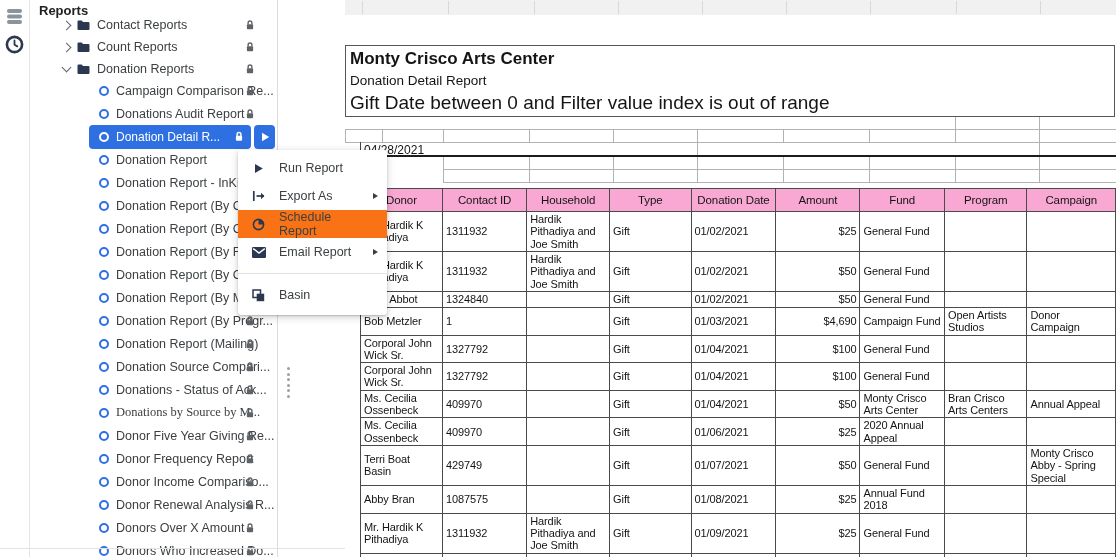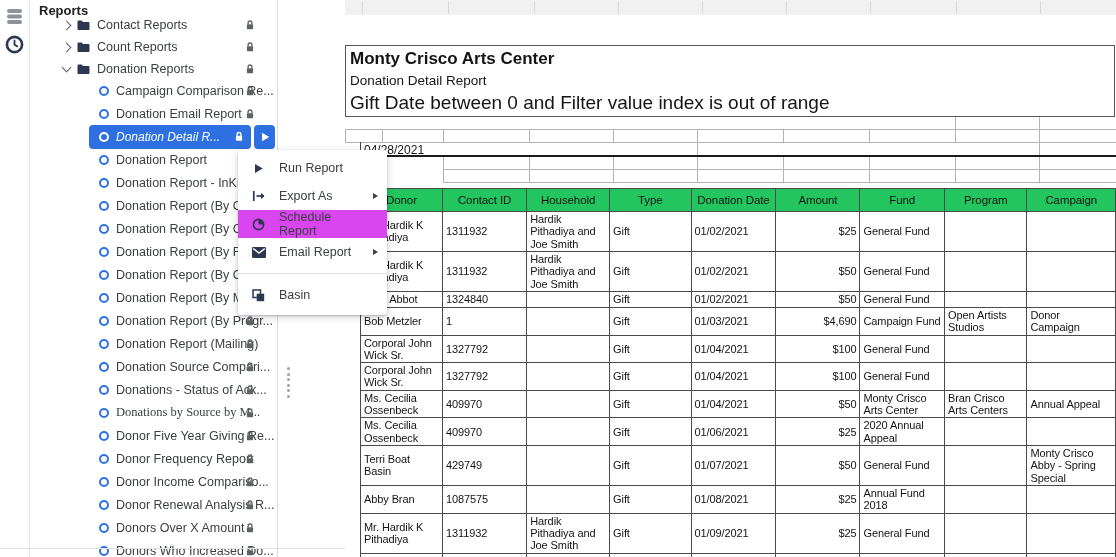--- a/index.html
+++ b/index.html
@@ -14,48 +14,48 @@
   .trow{position:absolute;left:0;width:247px;display:flex;align-items:center;white-space:nowrap;font-size:12.5px;color:#3c4043;cursor:pointer;}
   .trow .lbl{overflow:hidden;}
   .chev{width:6px;height:6px;border-right:1.6px solid #5f6368;border-bottom:1.6px solid #5f6368;display:inline-block;flex:none;}
   .chev.r{transform:rotate(-45deg);margin:0 7px 0 32px;}
   .chev.d{transform:rotate(45deg);margin:-3px 7px 0 32px;}
   .fico{flex:none;margin-right:7px;display:flex;}
   .bullet{flex:none;width:6px;height:6px;border:2.4px solid #2e70e2;border-radius:50%;background:#fff;margin:0 7px 0 68px;}
   .lockabs{position:absolute;left:214px;top:50%;transform:translateY(-50%);display:flex;}
   .pill{display:flex;align-items:center;background:#2e70e2;color:#fff;border-radius:4px;height:24px;padding:0 7px;margin-left:58px;}
   .pill .bullet{border-color:#fff;background:transparent;margin:0 7px 0 3px;}
-  .pill .lbl{font-size:12px;margin-right:14px;font-style:italic;}
+  .pill .lbl{font-size:12px;margin-right:14px;}
   .abtn{flex:none;width:21px;height:24px;margin-left:3px;background:#2e70e2;border-radius:4px;display:flex;align-items:center;justify-content:center;cursor:pointer;}
   .bline{position:absolute;left:0;top:548px;width:345px;height:1px;background:#e2e2e2;}
   
   .drag{position:absolute;left:285px;top:367px;width:6px;display:flex;flex-direction:column;gap:2.5px;align-items:center;cursor:col-resize;}
   .drag i{width:3px;height:3px;border-radius:50%;background:#9aa0a6;}
   
   .report{position:absolute;left:345px;top:0;width:771px;height:557px;overflow:hidden;background:#fff;color:#141414;}
   .strip{position:absolute;left:0;top:0;width:771px;height:15px;background:#f1f1f1;}
   .strip i{position:absolute;top:1px;width:1px;height:13px;background:#d8d8d8;}
   .box{position:absolute;left:0;width:770px;border:1px solid #575757;box-sizing:border-box;background:#fff;}
   #b-title{top:45px;height:28px;font-size:17px;font-weight:bold;padding:3px 4px;}
   #b-sub{top:72px;height:19px;border-top:none;font-size:13.5px;padding:1px 4px;}
   #b-filter{top:90px;height:27px;border-top:none;font-size:19px;padding:2px 4px;}
   .vl{position:absolute;width:1px;background:#b3b3b3;}
   .hl{position:absolute;height:1px;background:#b3b3b3;}
   .daterow{position:absolute;left:15px;top:142px;width:756px;height:14px;border-left:1px solid #444;font-size:12px;padding:1px 0 0 3px;box-sizing:border-box;}
   .heavy{position:absolute;left:37px;top:155px;width:734px;height:2px;background:#1c1c1c;}
   .marker{position:absolute;left:22px;top:194px;width:0;height:0;border-left:7px solid #1f1f1f;border-top:4.5px solid transparent;border-bottom:4.5px solid transparent;}
   table.rpt{position:absolute;left:15px;top:188px;border-collapse:collapse;table-layout:fixed;font-size:11px;color:#141414;}
   .rpt th,.rpt td{border:1px solid #4a4a4a;padding:1px 3px;vertical-align:middle;overflow:hidden;line-height:1.12;font-weight:normal;letter-spacing:-0.1px;}
-  .rpt thead th{background:#22c55e;text-align:center;height:20px;font-size:11.5px;}
+  .rpt thead th{background:#f9a8d4;text-align:center;height:20px;font-size:11.5px;}
   .rpt td.amt{text-align:right;}
   
   .menu{position:absolute;left:238px;top:150px;width:149px;background:#fff;border-radius:3px;
         box-shadow:0 1px 2px rgba(0,0,0,.2),0 2px 8px rgba(0,0,0,.18);padding:4px 0 6px;z-index:50;}
   .mi{height:28px;display:flex;align-items:center;gap:13px;padding:0 16px 0 13px;font-size:12.5px;color:#3c4043;cursor:pointer;position:relative;}
-  .mi.hl{background:#d946ef;}
+  .mi.hl{background:#f97316;}
   .mi .mico{flex:none;width:15px;display:flex;justify-content:center;}
   .mi .sub{position:absolute;right:9px;top:50%;transform:translateY(-50%);width:0;height:0;
            border-left:5px solid #3c4043;border-top:3.5px solid transparent;border-bottom:3.5px solid transparent;}
   .mdiv{height:1px;background:#e0e0e0;margin:7px 0;}
 </style>
 </head>
 <body>
 
 <div class="rail" id="rail">
     <div class="ric">
@@ -126,21 +126,21 @@
         <span class="lbl">Campaign Comparison Re...</span>
         <span class="lockabs">
           <svg width="10" height="11" viewBox="0 0 10 11">
             <path d="M3.1 5 V3.4 a1.9 1.9 0 0 1 3.8 0 V5" fill="none" stroke="#5f6368" stroke-width="1.4"></path>
             <rect x="1.9" y="4.8" width="6.2" height="4.9" rx="0.9" fill="#5f6368"></rect>
           </svg>
         </span>
       </div>
       <div class="trow" style="top: 102px; height: 23px;">
         <span class="bullet"></span>
-        <span class="lbl">Donation Email Report</span>
+        <span class="lbl">Donations Audit Report</span>
         <span class="lockabs">
           <svg width="10" height="11" viewBox="0 0 10 11">
             <path d="M3.1 5 V3.4 a1.9 1.9 0 0 1 3.8 0 V5" fill="none" stroke="#5f6368" stroke-width="1.4"></path>
             <rect x="1.9" y="4.8" width="6.2" height="4.9" rx="0.9" fill="#5f6368"></rect>
           </svg>
         </span>
       </div>
       <div class="trow" style="top: 125px; height: 23px;">
         <span class="pill">
           <span class="bullet"></span>

